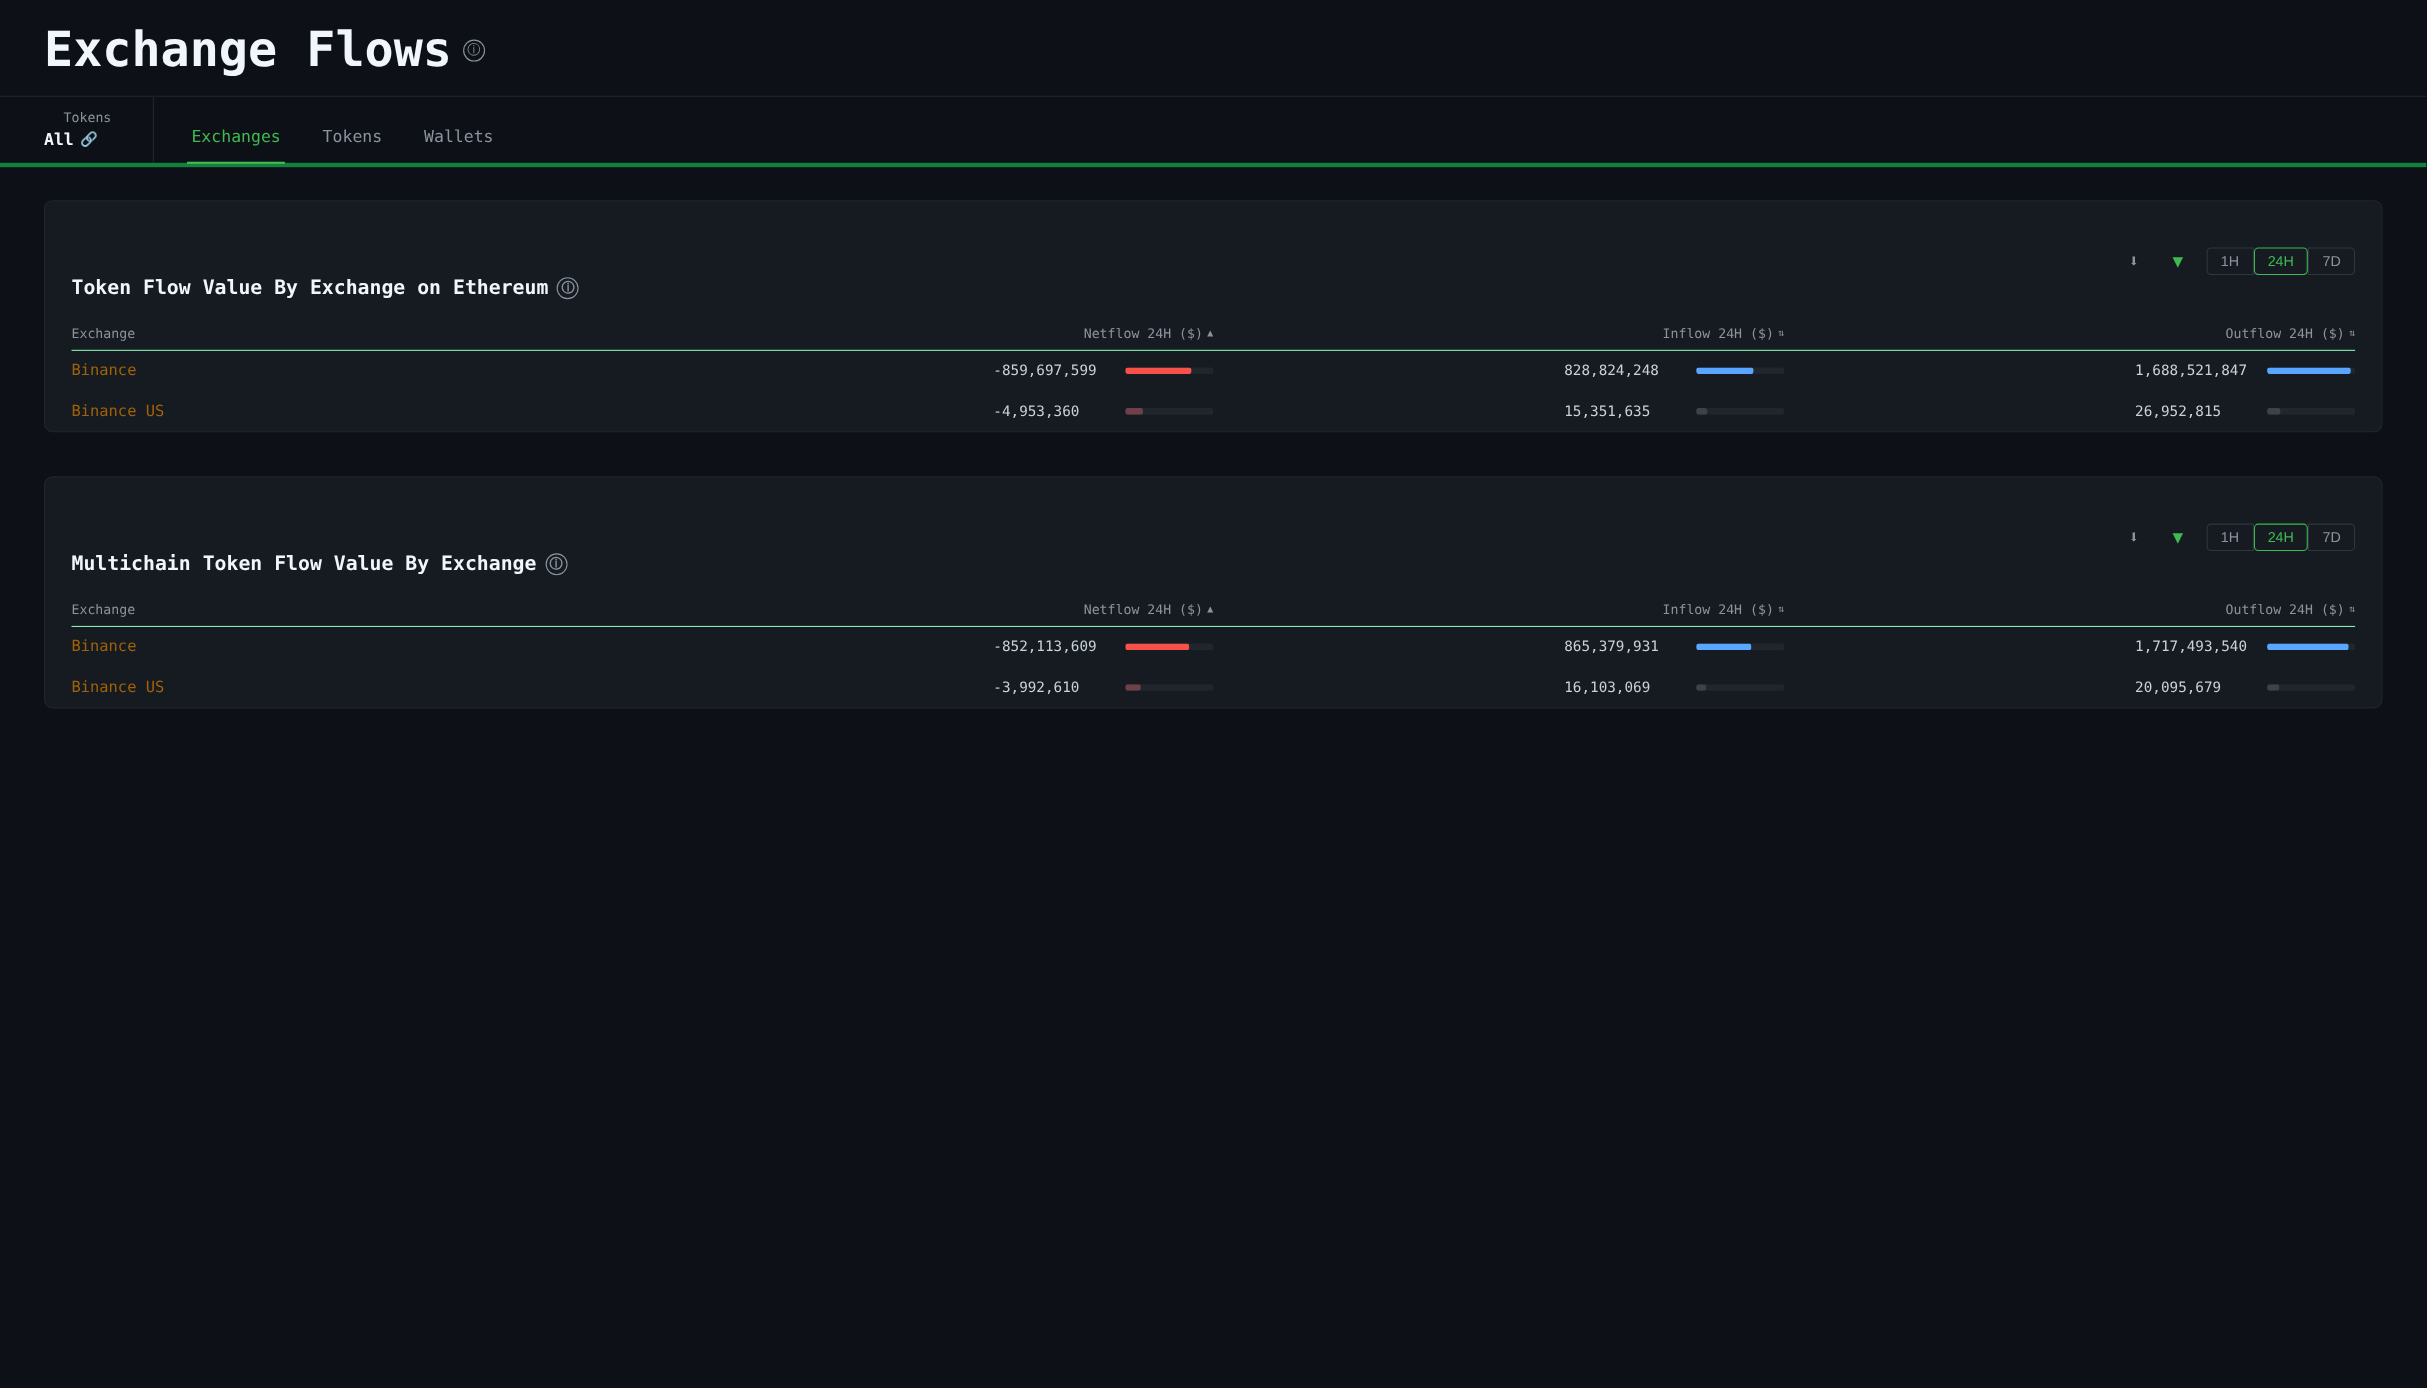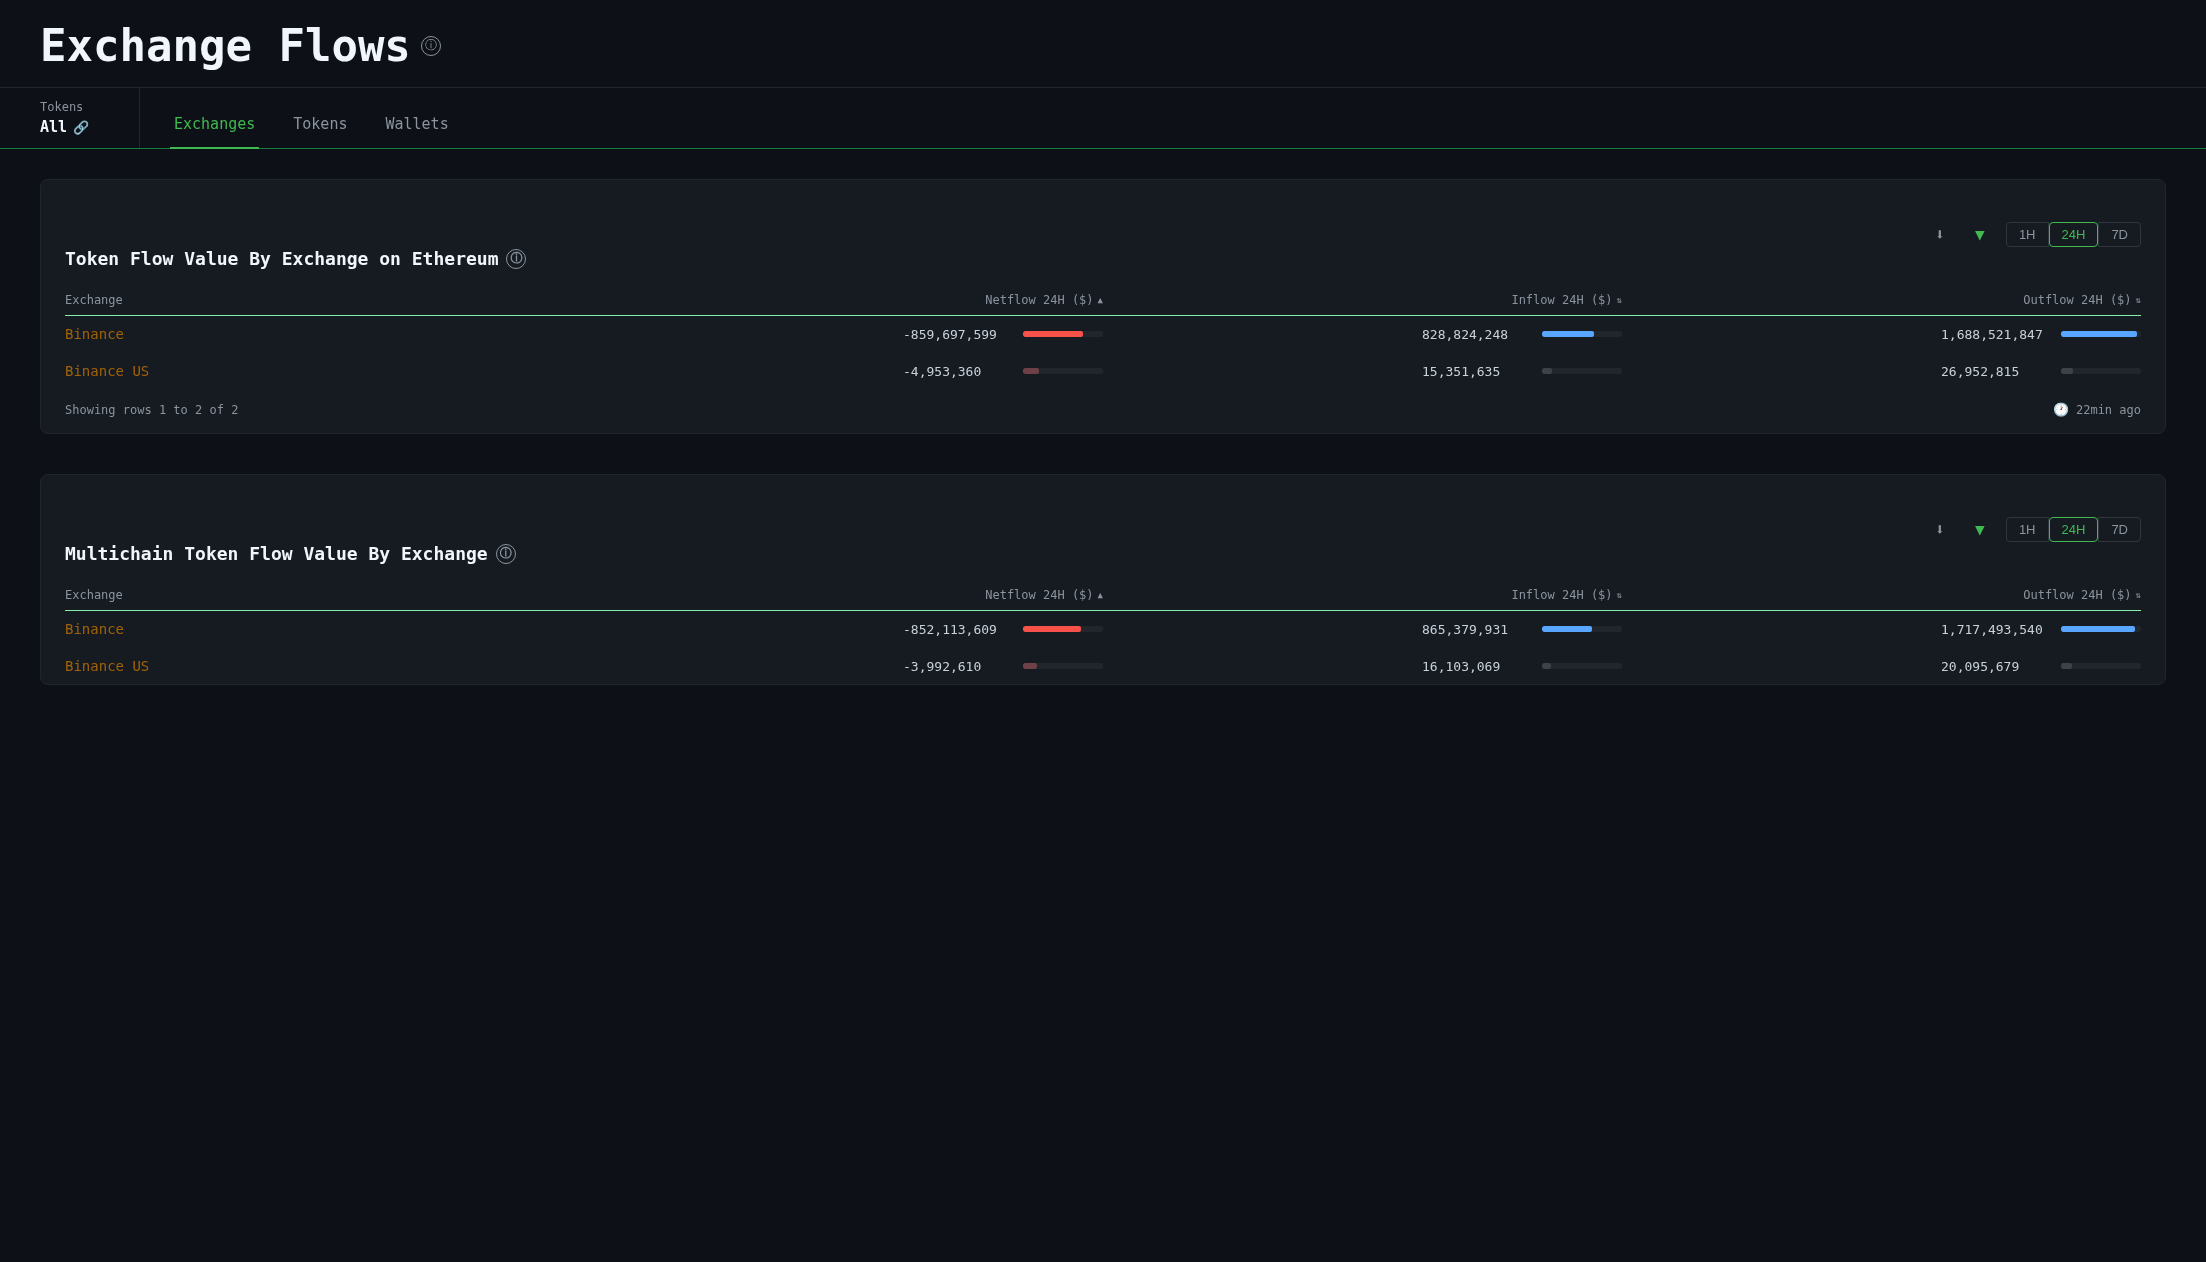--- a/index.html
+++ b/index.html
@@ -35,21 +35,22 @@
       justify-content: center;
       color: #8b949e;
       font-size: 12px;
       cursor: pointer;
       flex-shrink: 0;
     }
 
     .top-bar {
       display: flex;
       align-items: stretch;
-      border-bottom: 1px solid #15803d;
+      border-bottom: 4px solid #15803d;
+      text-align: center;
     }
 
     .tokens-sidebar {
       padding: 12px 20px 0 40px;
       min-width: 140px;
       border-right: 1px solid #21262d;
       display: flex;
       flex-direction: column;
       gap: 4px;
       padding-bottom: 12px;
@@ -382,27 +383,20 @@
           </div>
         </div>
         <div class="value-cell">
           <span class="number">26,952,815</span>
           <div class="bar-container">
             <div class="bar bar-muted-gray" style="width: 15%;"></div>
           </div>
         </div>
       </div>
 
-      <div class="table-footer">
-        <span>Showing rows 1 to 2 of 2</span>
-        <div class="timestamp">
-          <span class="clock-icon">🕐</span>
-          <span>22min ago</span>
-        </div>
-      </div>
     </div>
   </div>
 
   <div class="section">
     <div class="section-header">
       <div class="section-title">
         <span>Multichain Token Flow Value By Exchange</span>
         <span class="info-icon">ⓘ</span>
       </div>
       <div class="section-controls">

